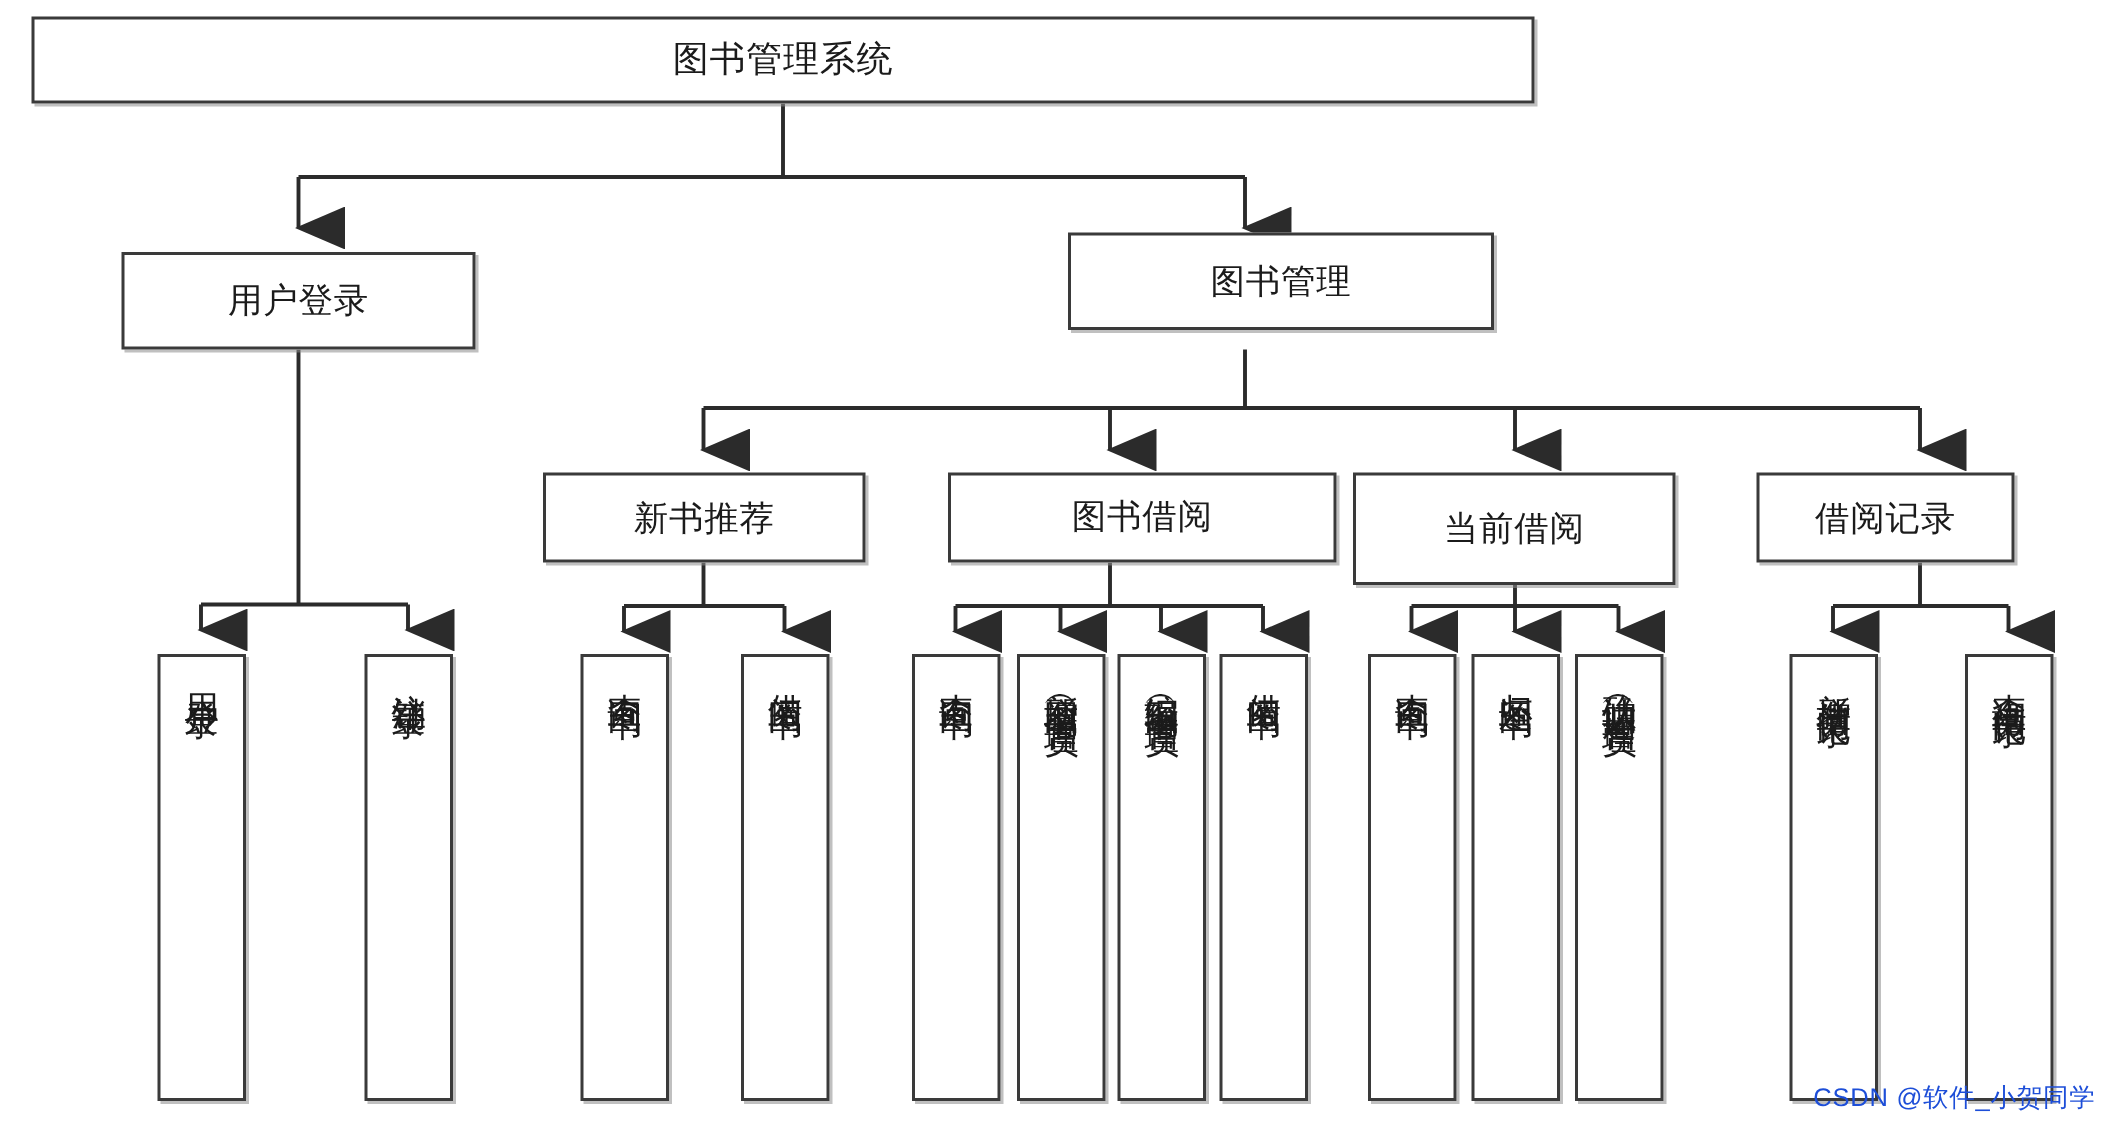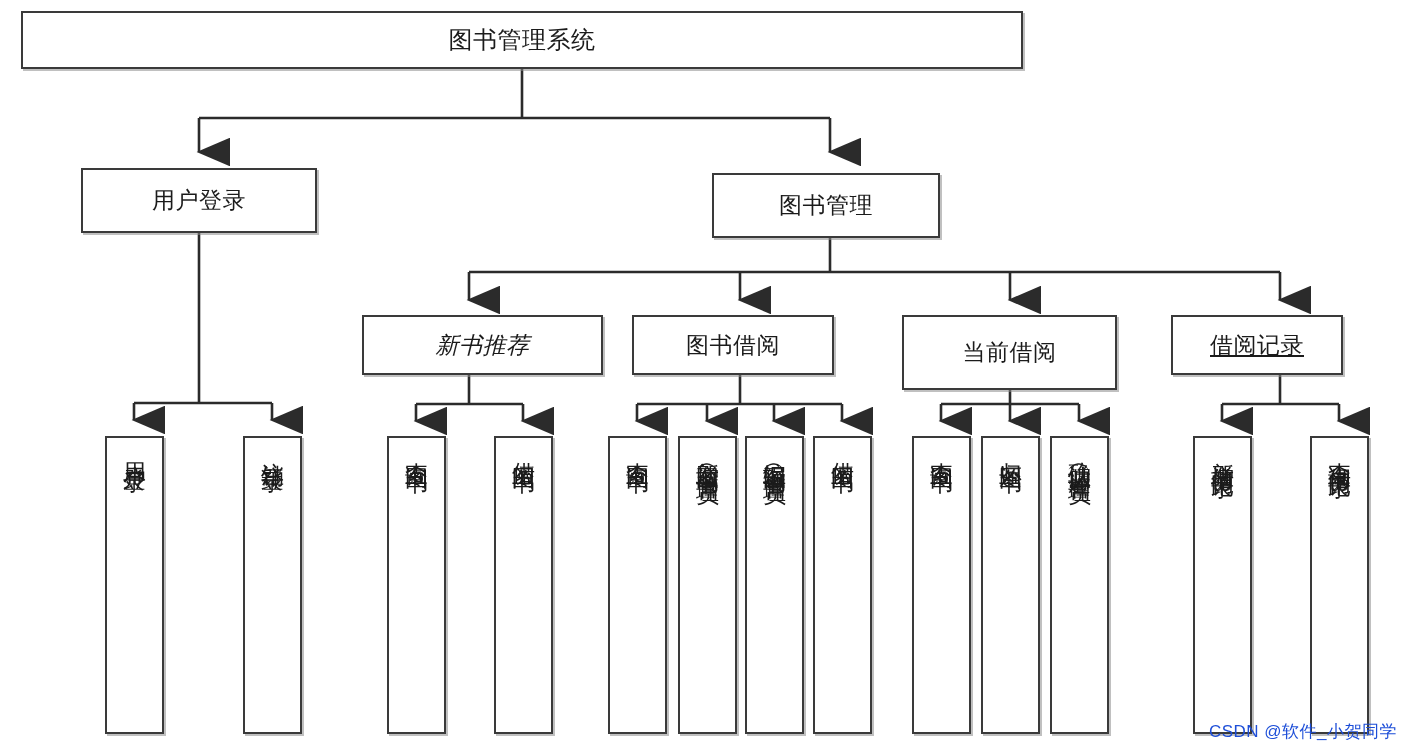--- a/index.html
+++ b/index.html
@@ -132,34 +132,34 @@
     </g>
   </svg>
 
   <div class="node root" style="left:21px; top:11px; width:1002px; height:58px;">
     <span class="node-label">图书管理系统</span>
   </div>
 
   <div class="node lvl2" style="left:81px; top:168px; width:236px; height:65px;">
     <span class="node-label">用户登录</span>
   </div>
-  <div class="node lvl2" style="left:712px; top:173px; width:228px; height:65px;">
+  <div class="node lvl2" style="left:712px; top:155px; width:284px; height:65px;">
     <span class="node-label">图书管理</span>
   </div>
 
-  <div class="node lvl3" style="left:362px; top:315px; width:241px; height:60px;font-style:italic;">
+  <div class="node lvl3" style="left:362px; top:315px; width:215px; height:60px;">
     <span class="node-label">新书推荐</span>
   </div>
-  <div class="node lvl3" style="left:632px; top:315px; width:202px; height:60px;">
+  <div class="node lvl3" style="left:632px; top:315px; width:259px; height:60px;font-family:Liberation Serif, serif;">
     <span class="node-label">图书借阅</span>
   </div>
   <div class="node lvl3" style="left:902px; top:315px; width:215px; height:75px;">
     <span class="node-label">当前借阅</span>
   </div>
-  <div class="node lvl3" style="left:1171px; top:315px; width:172px; height:60px;text-decoration:underline;">
+  <div class="node lvl3" style="left:1171px; top:315px; width:172px; height:60px;">
     <span class="node-label">借阅记录</span>
   </div>
 
   <div class="node leaf" style="left:105px; top:436px; width:59px; height:298px;">
     <span class="node-label">用户登录</span>
   </div>
   <div class="node leaf" style="left:243px; top:436px; width:59px; height:298px;">
     <span class="node-label">注销登录</span>
   </div>
 

